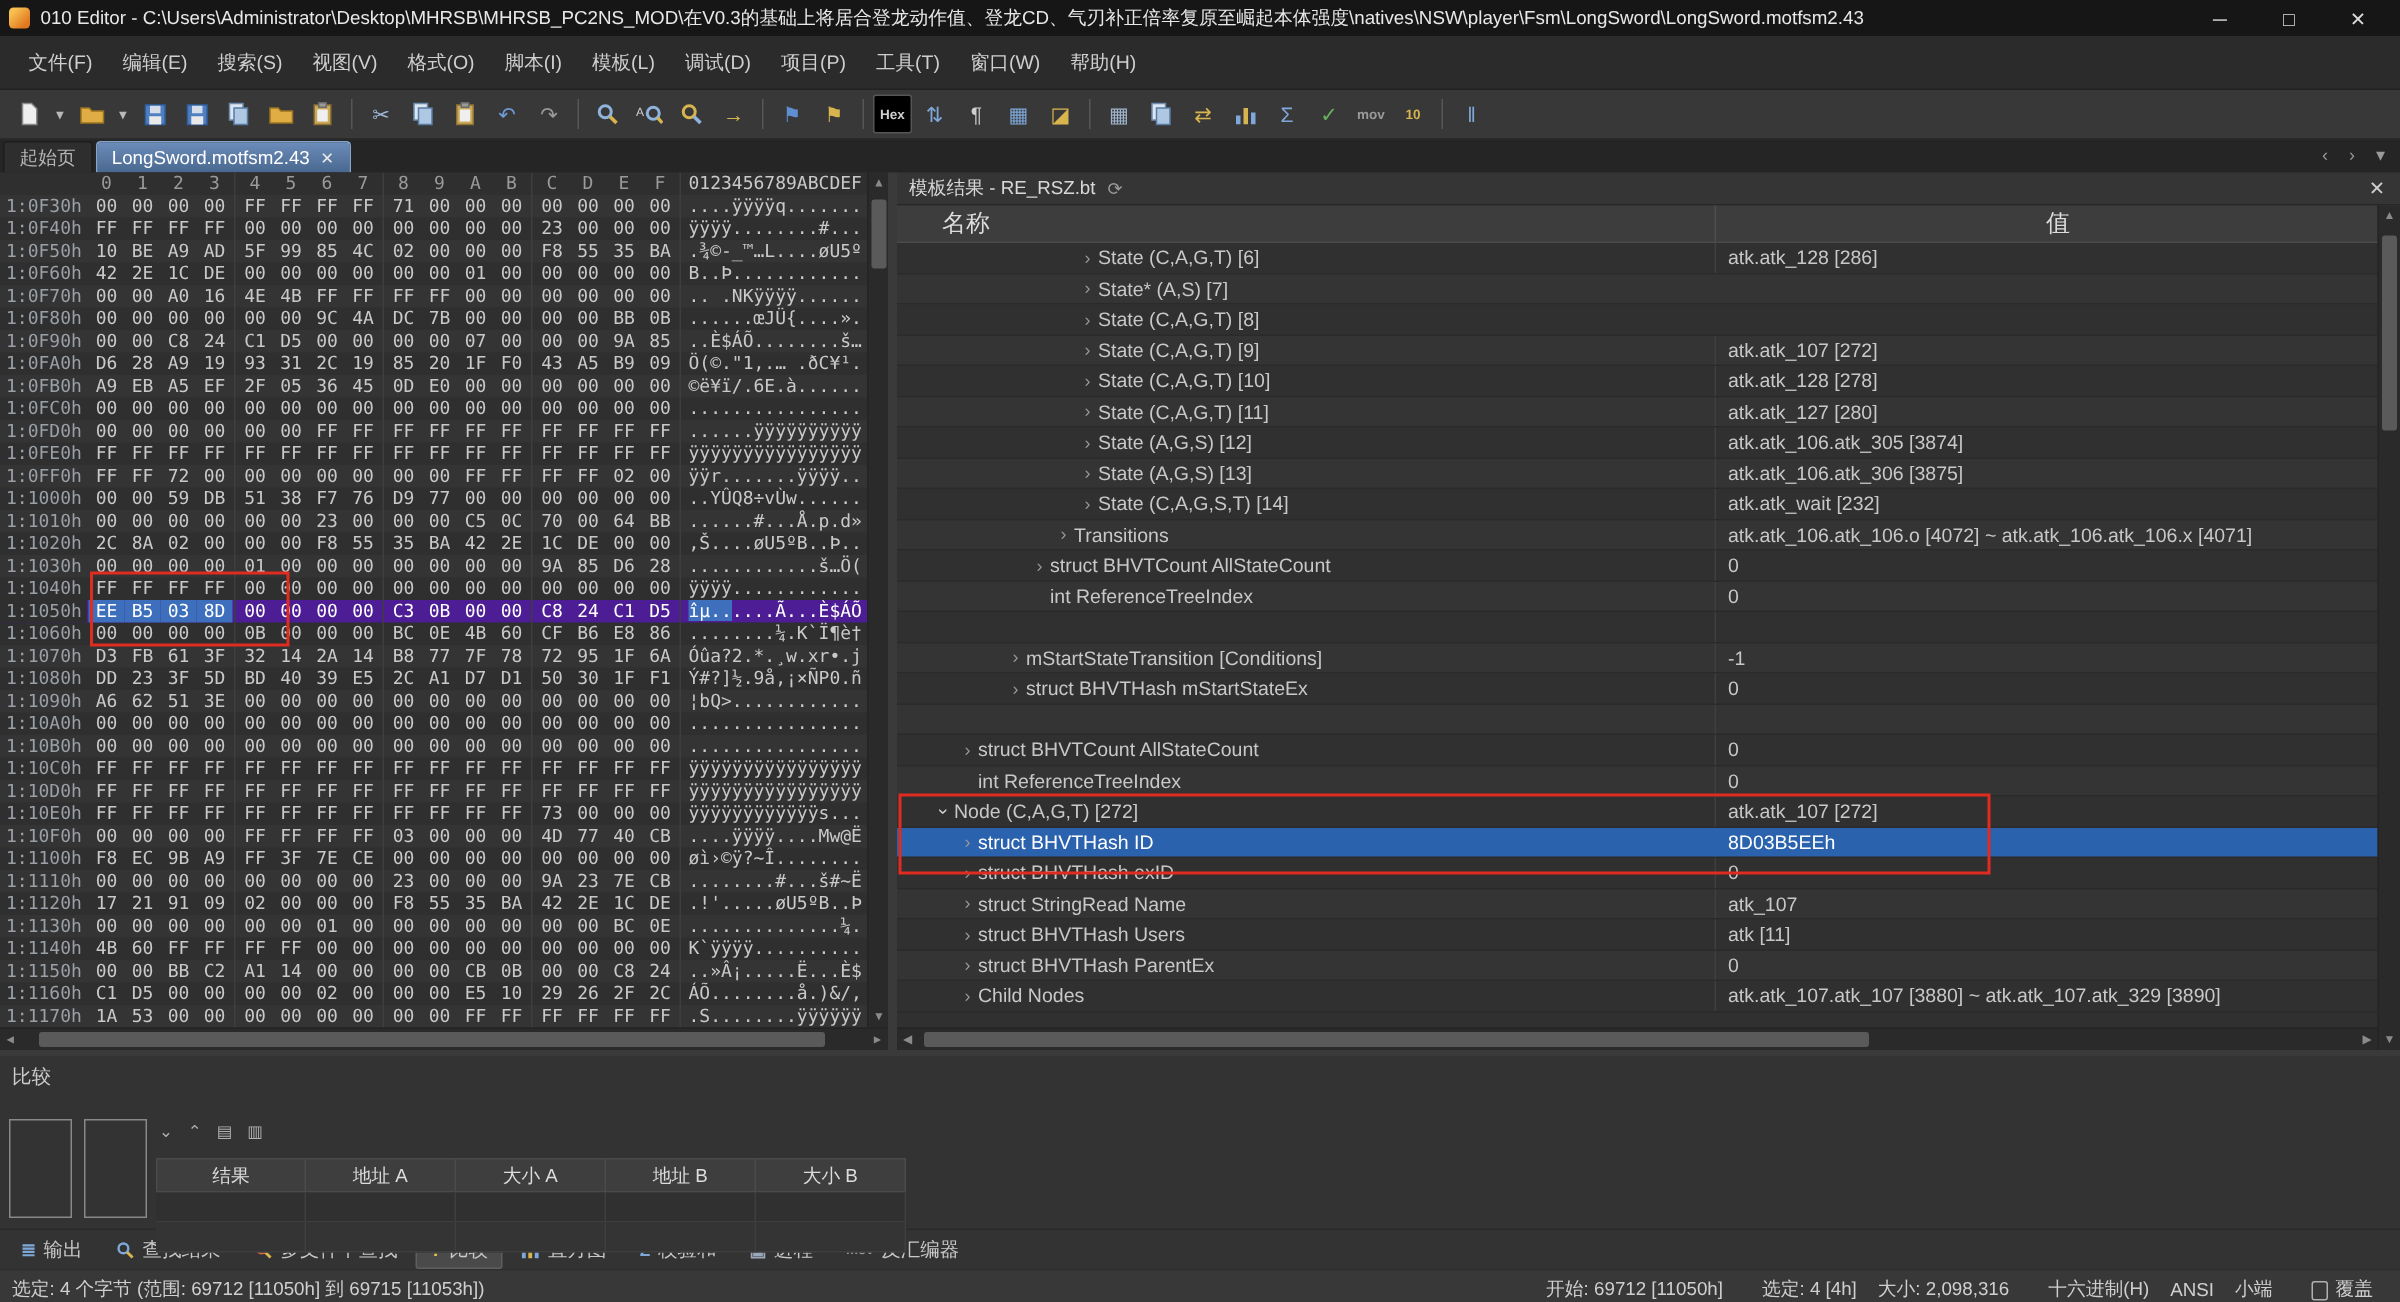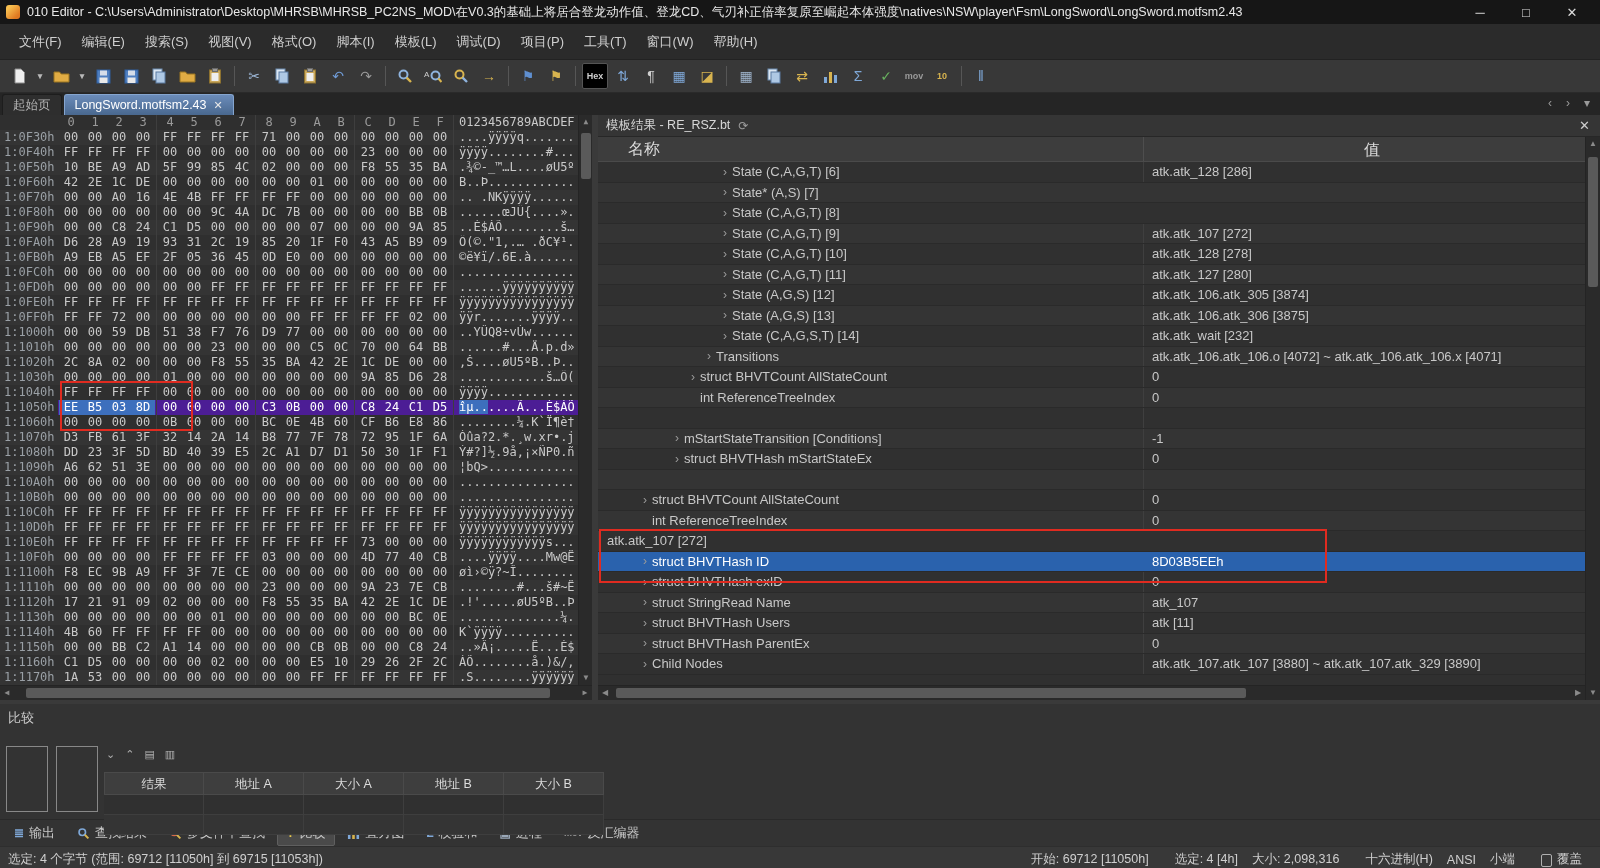--- a/index.html
+++ b/index.html
@@ -1555,20 +1555,24 @@
             <div class="val">0</div>
           </div>
           <div class="tpl-row">
             <div class="name" style="padding-left: 40px;">
               <span class="exp"></span>
               <span>int ReferenceTreeIndex</span>
             </div>
             <div class="val">0</div>
           </div>
           <div class="tpl-row">
+            <div class="name" style="padding-left: 24px;">
+              <span class="exp e">›</span>
+              <span>Node (C,A,G,T) [272]</span>
+            </div>
             <div class="val">atk.atk_107 [272]</div>
           </div>
           <div class="tpl-row selected">
             <div class="name" style="padding-left: 40px;">
               <span class="exp">›</span>
               <span>struct BHVTHash ID</span>
             </div>
             <div class="val">8D03B5EEh</div>
           </div>
           <div class="tpl-row">

